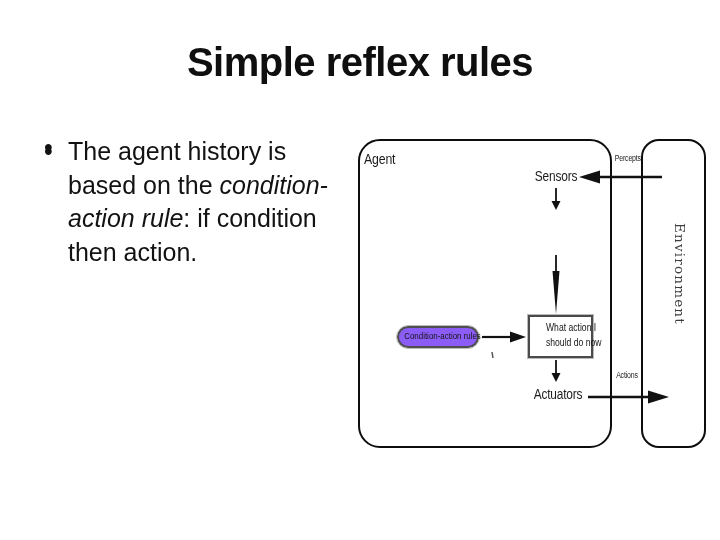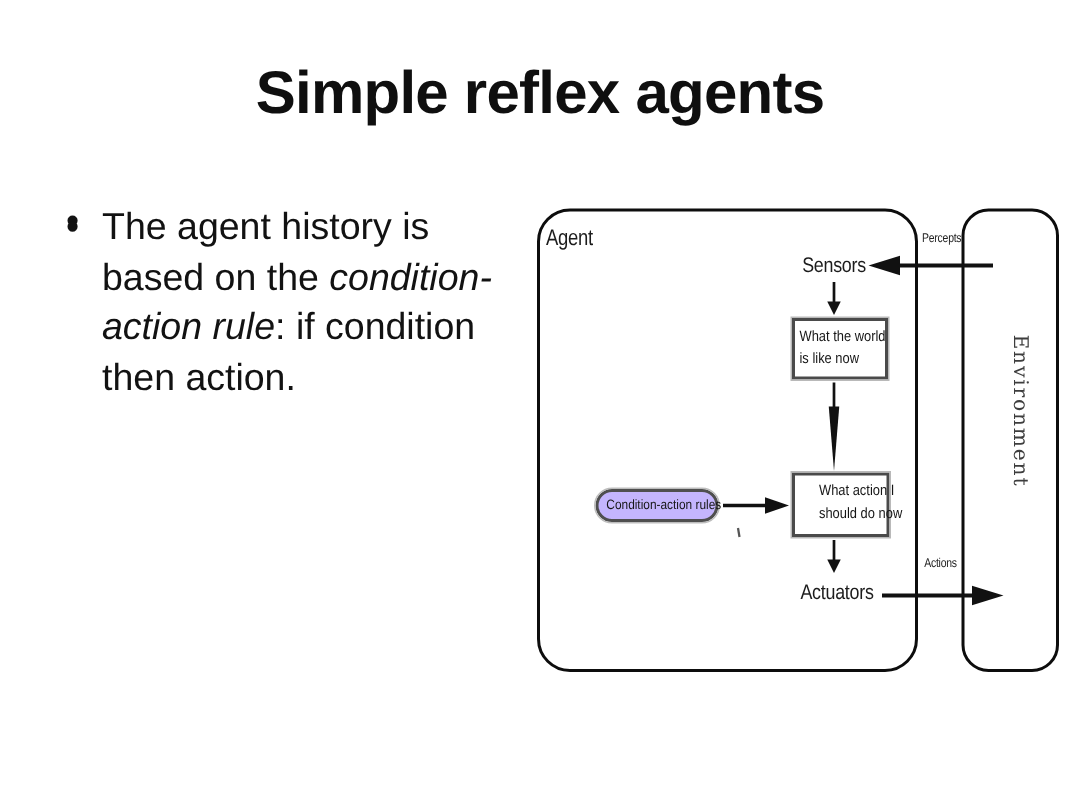--- a/index.html
+++ b/index.html
@@ -30,34 +30,34 @@
                   transform:scaleX(0.82);transform-origin:50% 0;color:#222;}
   .actions-label{left:612px;top:370px;width:30px;text-align:center;font-size:8.5px;
                  transform:scaleX(0.82);transform-origin:50% 0;color:#222;}
   .sq-box{position:absolute;box-sizing:border-box;background:#fff;border:2px solid #4a4a4a;
           outline:1px solid #b9b9b9;font-size:10px;line-height:15px;padding:3px 0 0 3px;
           color:#161616;}
   .sq-box .bline{display:block;transform:scaleX(0.86);transform-origin:0 0;white-space:nowrap;}
   .world-box{left:528px;top:212px;width:64px;height:41px;}
   .action-box{left:528px;top:315px;width:65px;height:43px;padding-left:16px;}
   .rules-box{position:absolute;box-sizing:border-box;left:397px;top:326px;width:82px;height:22px;
-             border:2px solid #4f4f4f;outline:1px solid #bdbdbd;border-radius:11px;background:#c4b5fd;
+             border:2px solid #4f4f4f;outline:1px solid #bdbdbd;border-radius:11px;background:#8b5cf6;
              font-size:9px;line-height:17px;text-align:center;color:#161616;}
   .rules-box span{display:inline-block;transform:scaleX(0.88);transform-origin:50% 50%;white-space:nowrap;}
   .env-label{left:658px;top:213px;width:30px;height:122px;writing-mode:vertical-rl;
              text-align:center;font-family:"DejaVu Serif",serif;font-size:13.5px;
              letter-spacing:1.2px;color:#3d3d3d;}
   svg.arrows{position:absolute;left:0;top:0;pointer-events:none;}
 </style>
 </head>
 <body>
 
 <div class="slide">
 
-  <h1 class="title">Simple reflex agents</h1>
+  <h1 class="title">Simple reflex rules</h1>
 
   <div class="bullets">
     <div class="bullet">
       <span class="marker">•</span>
     </div>
     <div class="bullet">
       <span class="marker">•</span>
       <span>The agent history is based on the </span><span class="italic">condition-action rule</span><span>: if condition then action.</span>
     </div>
   </div>
@@ -94,24 +94,20 @@
       </g>
       <g>
         <line x1="492" y1="352" x2="493" y2="358" stroke="#555" stroke-width="1.5"></line>
       </g>
     </svg>
 
     <div class="dlabel agent-label">Agent</div>
     <div class="dlabel sensors-label">Sensors</div>
     <div class="dlabel percepts-label">Percepts</div>
 
-    <div class="sq-box world-box">
-      <span class="bline">What the world</span>
-      <span class="bline">is like now</span>
-    </div>
 
     <div class="rules-box">
       <span>Condition-action rules</span>
     </div>
 
     <div class="sq-box action-box">
       <span class="bline">What action I</span>
       <span class="bline">should do now</span>
     </div>
 

